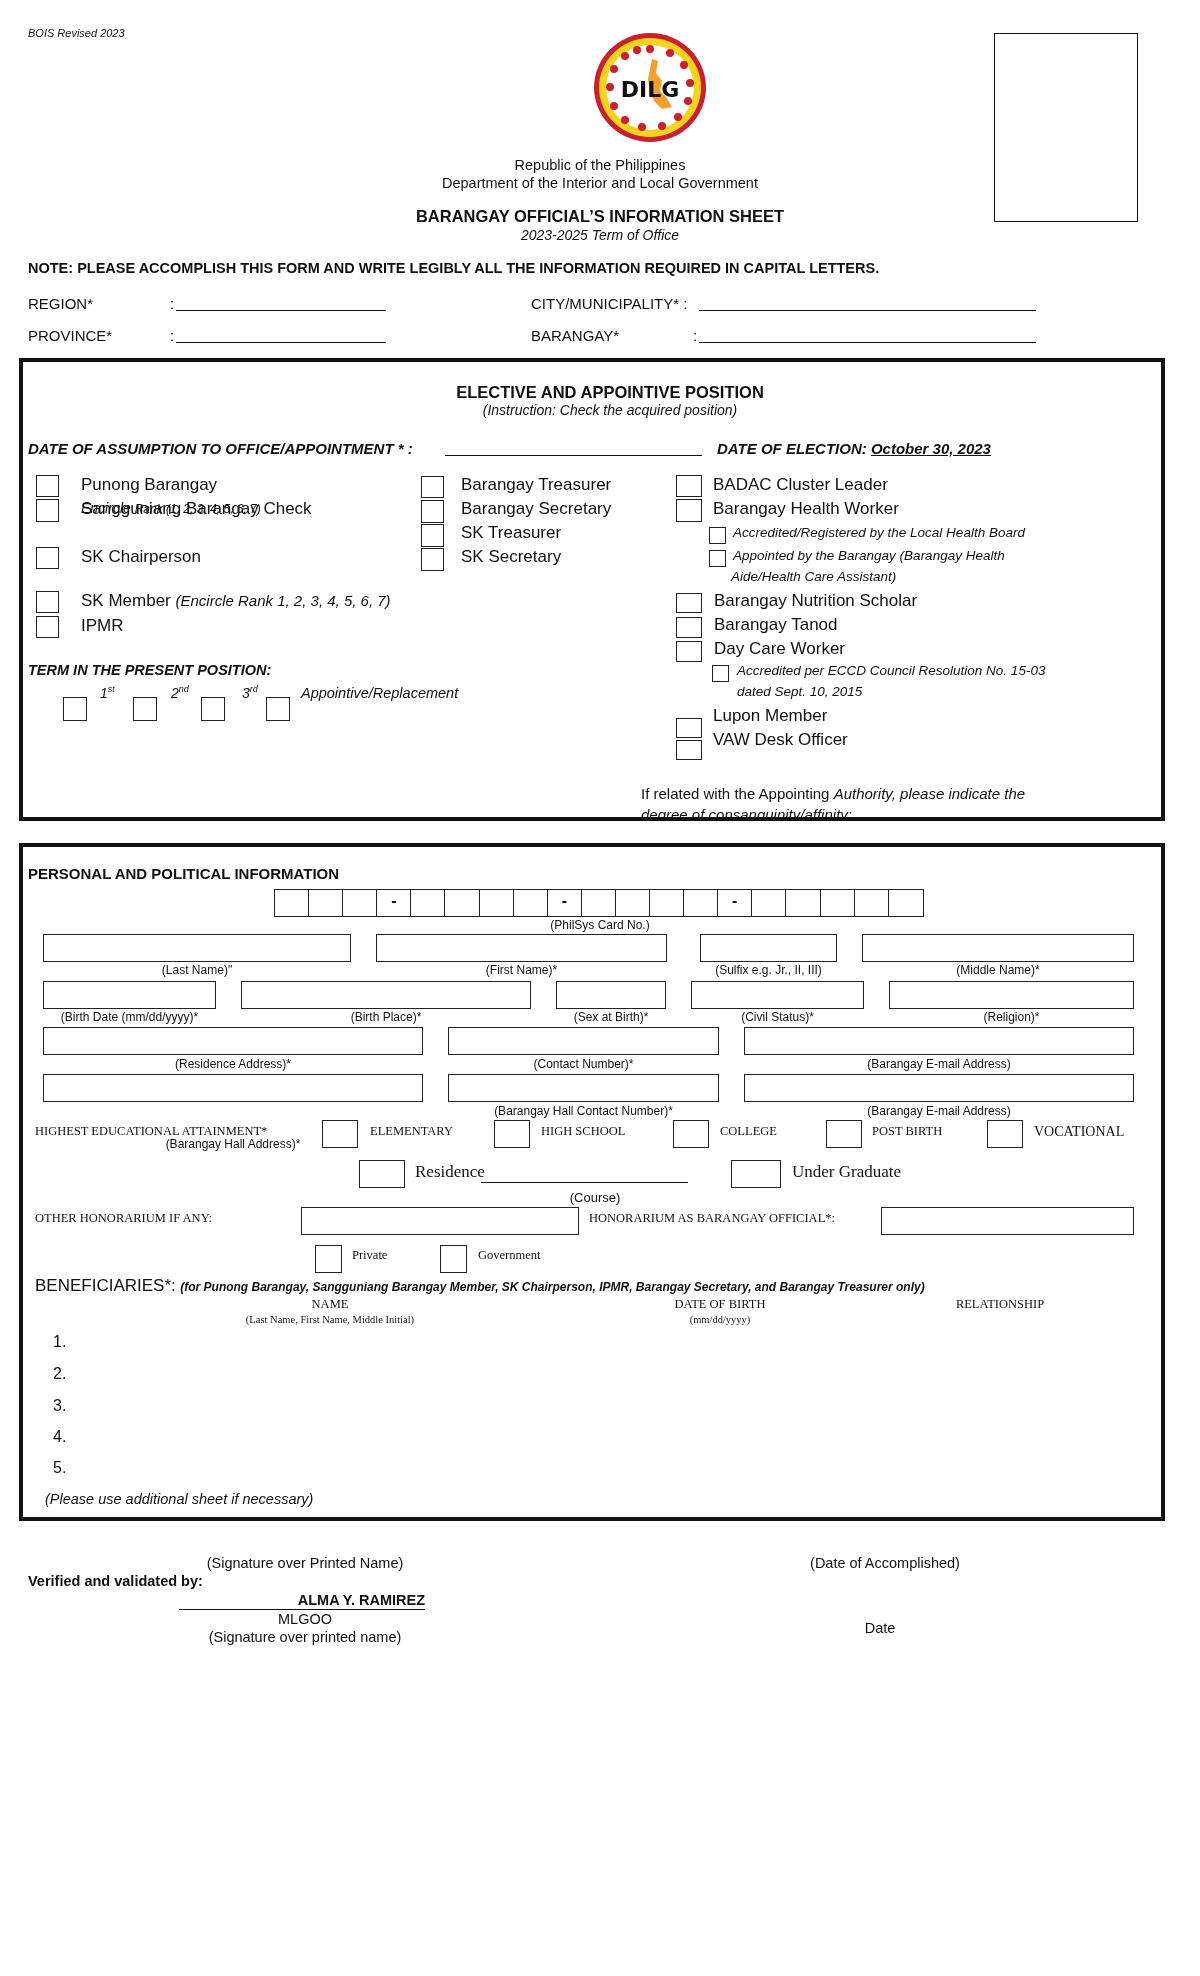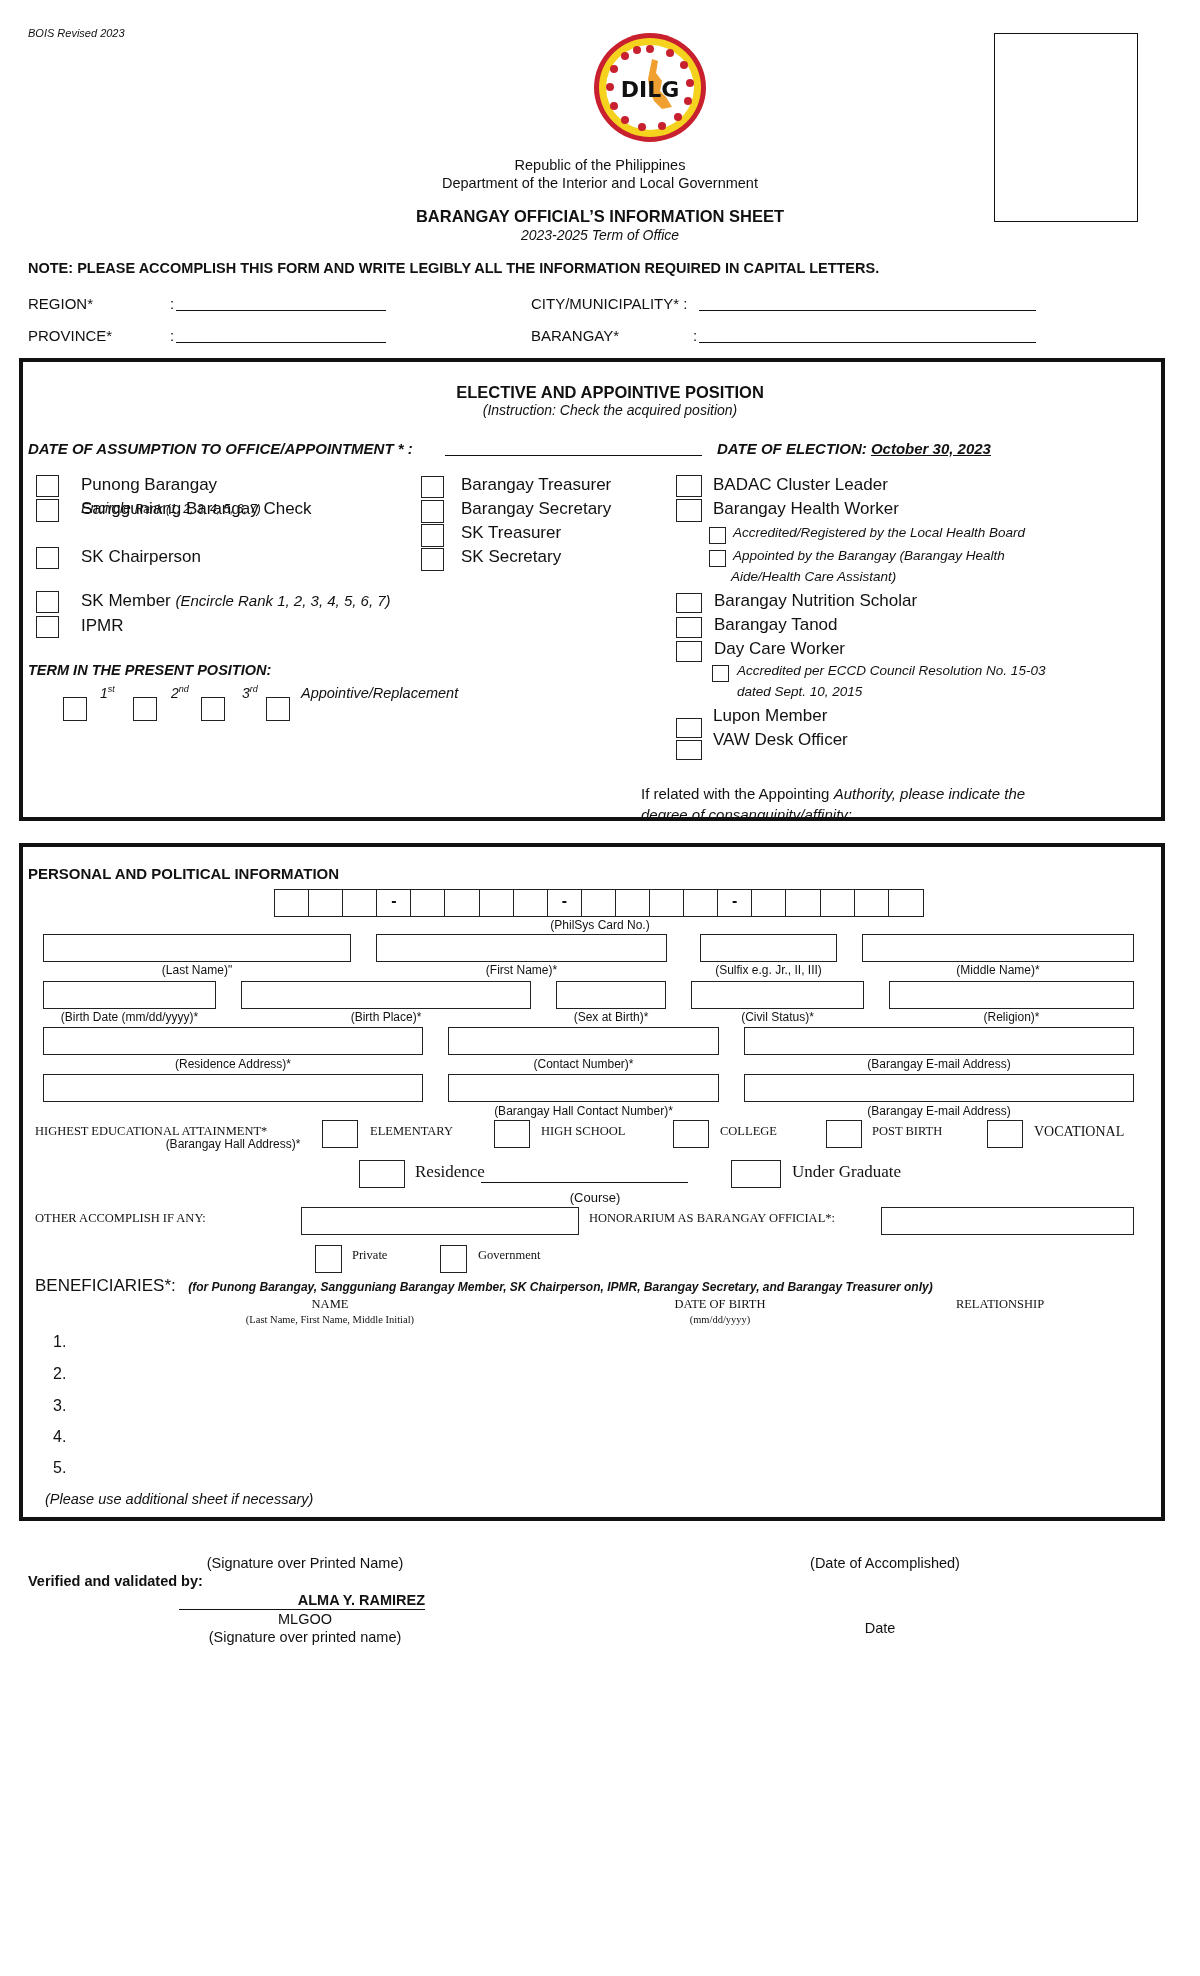--- a/index.html
+++ b/index.html
@@ -225,33 +225,33 @@
 <div class="chk" style="left:987px;top:1120px;width:36px;height:28px;"></div>
 <div class="abs serif" style="left:1034px;top:1124px;font-size:14px;">VOCATIONAL</div>
 
 <div class="chk" style="left:359px;top:1160px;width:46px;height:28px;"></div>
 <div class="abs serif" style="left:415px;top:1162px;font-size:17px;">Residence</div>
 <div class="line" style="left:481px;top:1162px;width:207px;height:20px;"></div>
 <div class="lbl" style="left:540px;top:1190px;width:110px;font-size:13px;">(Course)</div>
 <div class="chk" style="left:731px;top:1160px;width:50px;height:28px;"></div>
 <div class="abs serif" style="left:792px;top:1162px;font-size:17px;">Under Graduate</div>
 
-<div class="abs serif" style="left:35px;top:1211px;font-size:12.5px;white-space:nowrap;">OTHER ACCOMPLISH IF ANY:</div>
+<div class="abs serif" style="left:35px;top:1211px;font-size:12.5px;white-space:nowrap;">OTHER HONORARIUM IF ANY:</div>
 <div class="box" style="left:301px;top:1207px;width:278px;height:28px;"></div>
 <div class="abs serif" style="left:589px;top:1211px;font-size:12.5px;white-space:nowrap;">HONORARIUM AS BARANGAY OFFICIAL*:</div>
 <div class="box" style="left:881px;top:1207px;width:253px;height:28px;"></div>
 
 <div class="chk" style="left:315px;top:1245px;width:27px;height:28px;"></div>
 <div class="abs serif" style="left:352px;top:1248px;font-size:12.5px;">Private</div>
 <div class="chk" style="left:440px;top:1245px;width:27px;height:28px;"></div>
 <div class="abs serif" style="left:478px;top:1248px;font-size:12.5px;">Government</div>
 
 <div class="abs" style="left:35px;top:1276px;white-space:nowrap;">
   <span style="font-size:17px;">BENEFICIARIES*:</span>
-  <span class="it b" style="font-size:12px;margin-left:8px;">(for Punong Barangay, Sangguniang Barangay Member, SK Chairperson, IPMR, Barangay Secretary, and Barangay Treasurer only)</span>
+  <span class="it b" style="font-size:12px;">(for Punong Barangay, Sangguniang Barangay Member, SK Chairperson, IPMR, Barangay Secretary, and Barangay Treasurer only)</span>
 </div>
 <div class="abs serif center" style="left:280px;top:1297px;width:100px;font-size:12.5px;">NAME</div>
 <div class="abs serif center" style="left:210px;top:1314px;width:240px;font-size:10.5px;">(Last Name, First Name, Middle Initial)</div>
 <div class="abs serif center" style="left:640px;top:1297px;width:160px;font-size:12.5px;">DATE OF BIRTH</div>
 <div class="abs serif center" style="left:660px;top:1314px;width:120px;font-size:10.5px;">(mm/dd/yyyy)</div>
 <div class="abs serif center" style="left:920px;top:1297px;width:160px;font-size:12.5px;">RELATIONSHIP</div>
 
 <div class="abs" style="left:53px;top:1333px;font-size:16px;">1.</div>
 <div class="abs" style="left:53px;top:1365px;font-size:16px;">2.</div>
 <div class="abs" style="left:53px;top:1397px;font-size:16px;">3.</div>

